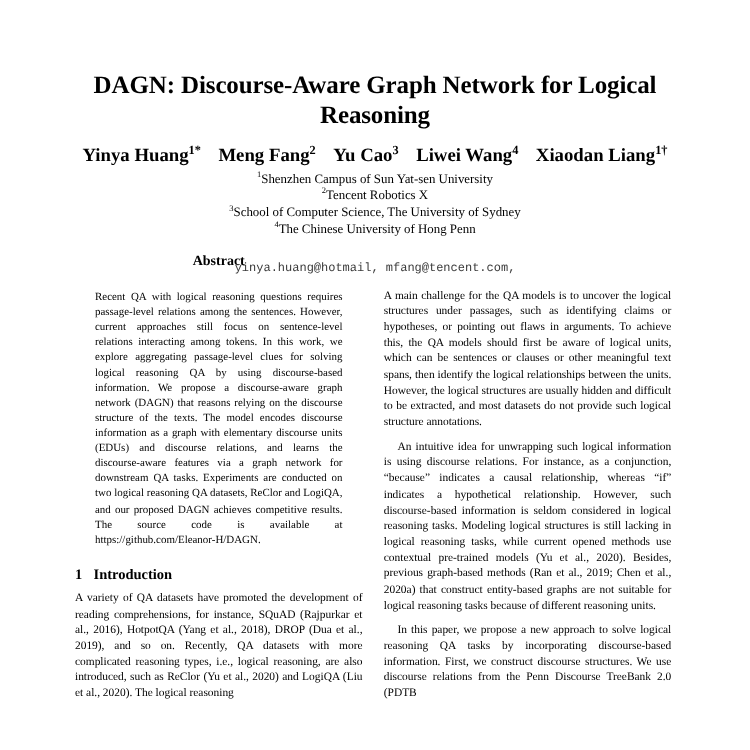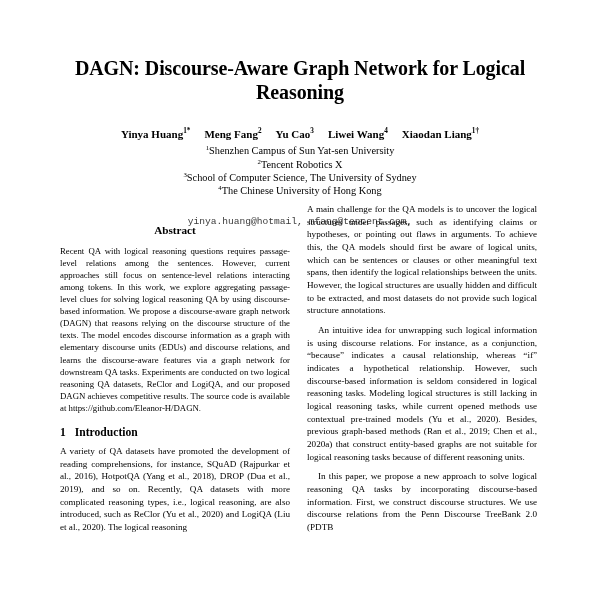--- a/index.html
+++ b/index.html
@@ -27,23 +27,23 @@
   }
   .paper-title {
     font-size: 20px;
     font-weight: bold;
     letter-spacing: -0.1px;
     line-height: 1.2;
     margin: 0;
     padding-top: 56px;
   }
   .authors {
-    font-size: 11px;
+    font-size: 15px;
     font-weight: bold;
-    margin-top: 24px;
+    margin-top: 12px;
     line-height: 1.2;
   }
   .authors .author {
     white-space: nowrap;
     margin: 0 7px;
   }
   sup {
     font-size: 0.66em;
     vertical-align: super;
     line-height: 0;
@@ -103,21 +103,21 @@
     hyphens: manual;
   }
   p.body-text + p.body-text {
     text-indent: 11px;
     margin-top: 7px;
   }
   .abstract-text {
     font-size: 8.75px;
     line-height: 1.385;
     text-align: justify;
-    margin: 0;
+    margin: 16px;
   }
   .intro-text {
     font-size: 9.15px;
   }
 </style>
 </head>
 <body>
 
 <div class="page">
 
@@ -125,21 +125,21 @@
     <h1 class="paper-title">DAGN: Discourse-Aware Graph Network for Logical Reasoning</h1>
 
     <div class="authors">
       <span class="author"><span>Yinya Huang</span><sup>1*</sup></span><span class="author"><span>Meng Fang</span><sup>2</sup></span><span class="author"><span>Yu Cao</span><sup>3</sup></span><span class="author"><span>Liwei Wang</span><sup>4</sup></span><span class="author"><span>Xiaodan Liang</span><sup>1†</sup></span>
     </div>
 
     <div class="affils">
       <div class="affil"><sup>1</sup><span>Shenzhen Campus of Sun Yat-sen University</span></div>
       <div class="affil"><sup>2</sup><span>Tencent Robotics X</span></div>
       <div class="affil"><sup>3</sup><span>School of Computer Science, The University of Sydney</span></div>
-      <div class="affil"><sup>4</sup><span>The Chinese University of Hong Kong</span></div>
+      <div class="affil"><sup>4</sup><span>The Chinese University of Hong Penn</span></div>
     </div>
 
     <div class="emails">
       <div>yinya.huang@hotmail, mfang@tencent.com,</div>
     </div>
   </div>
 
   <div class="columns">
 
     <div class="col">

